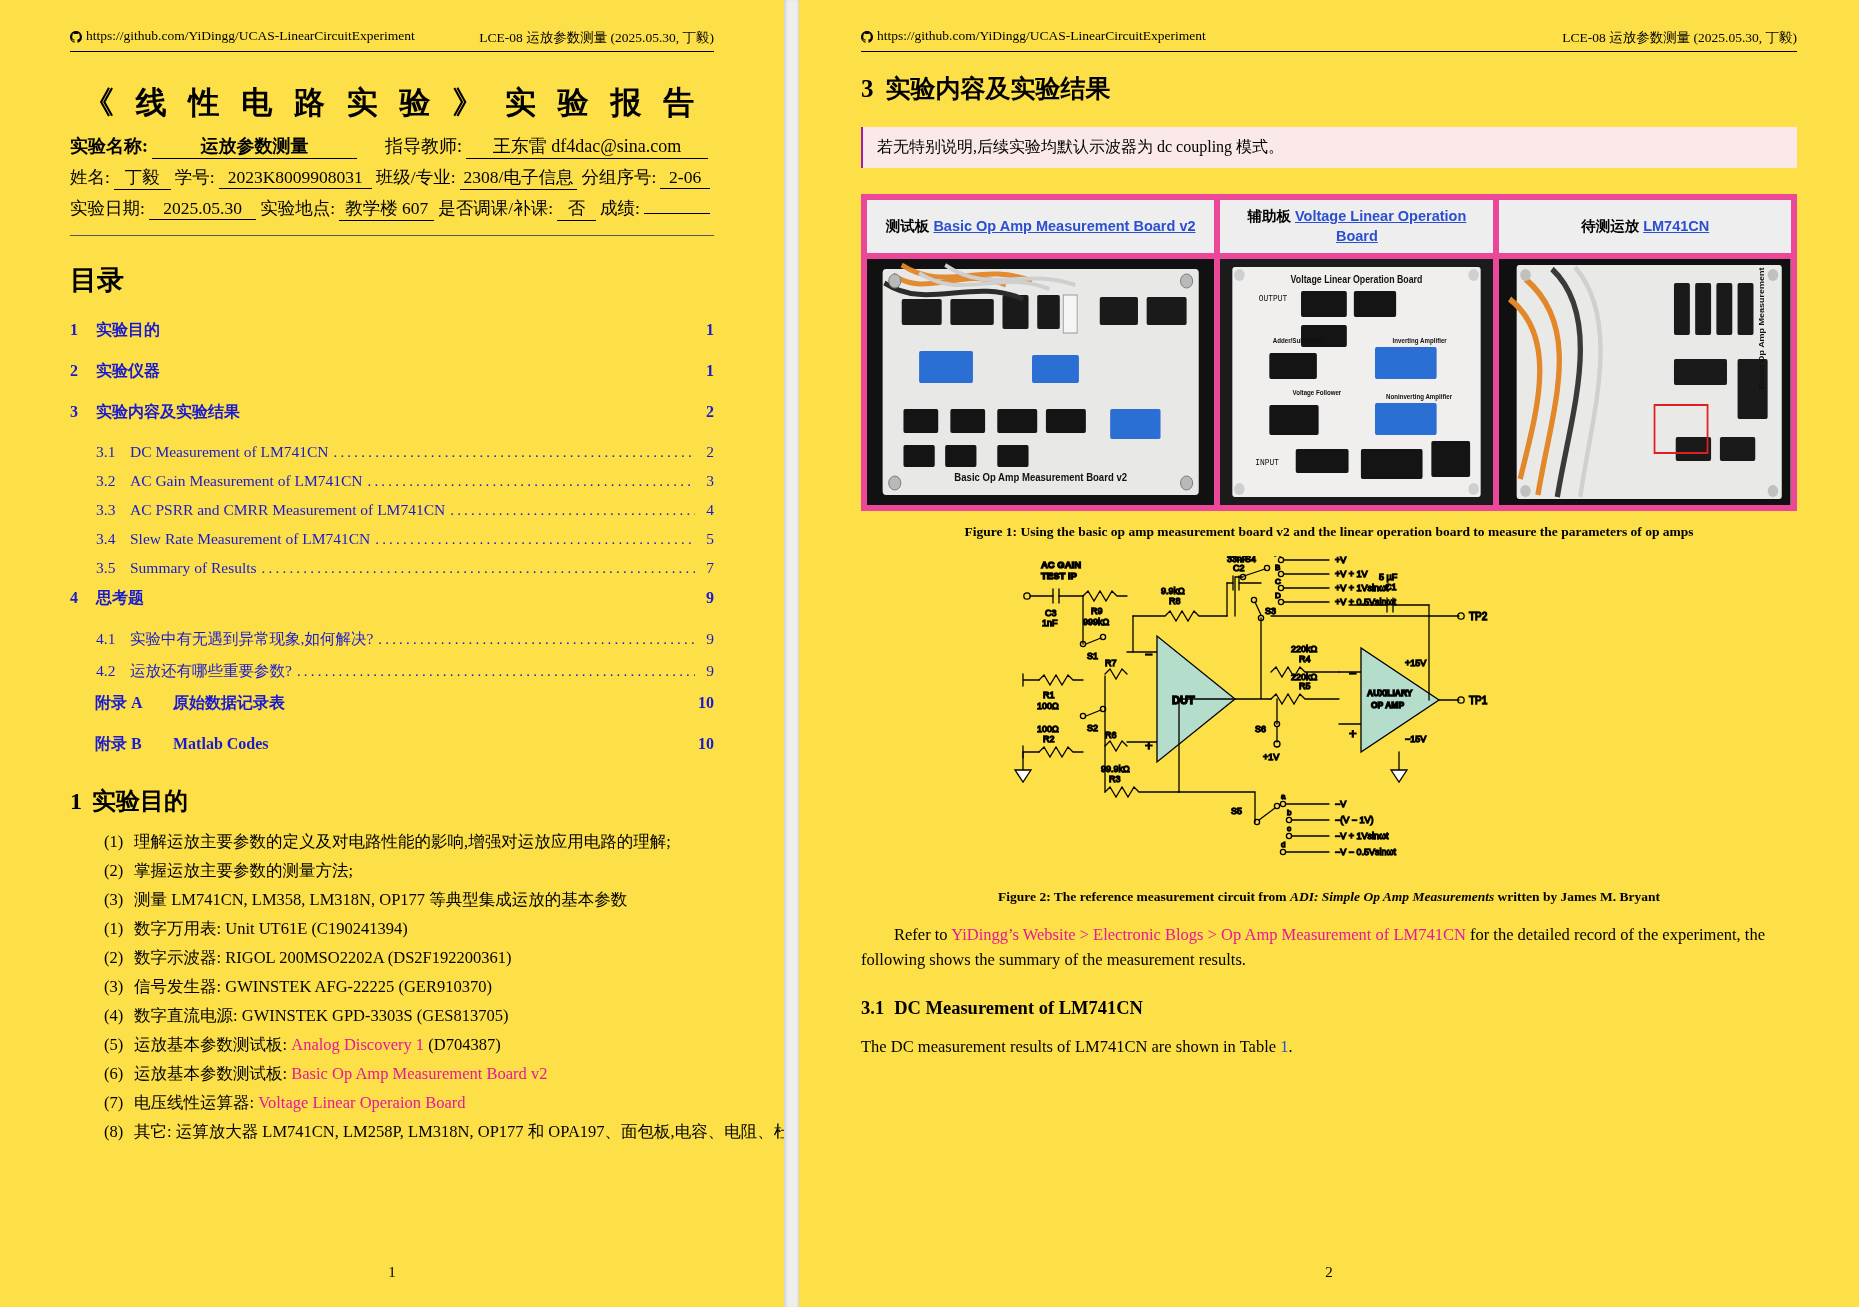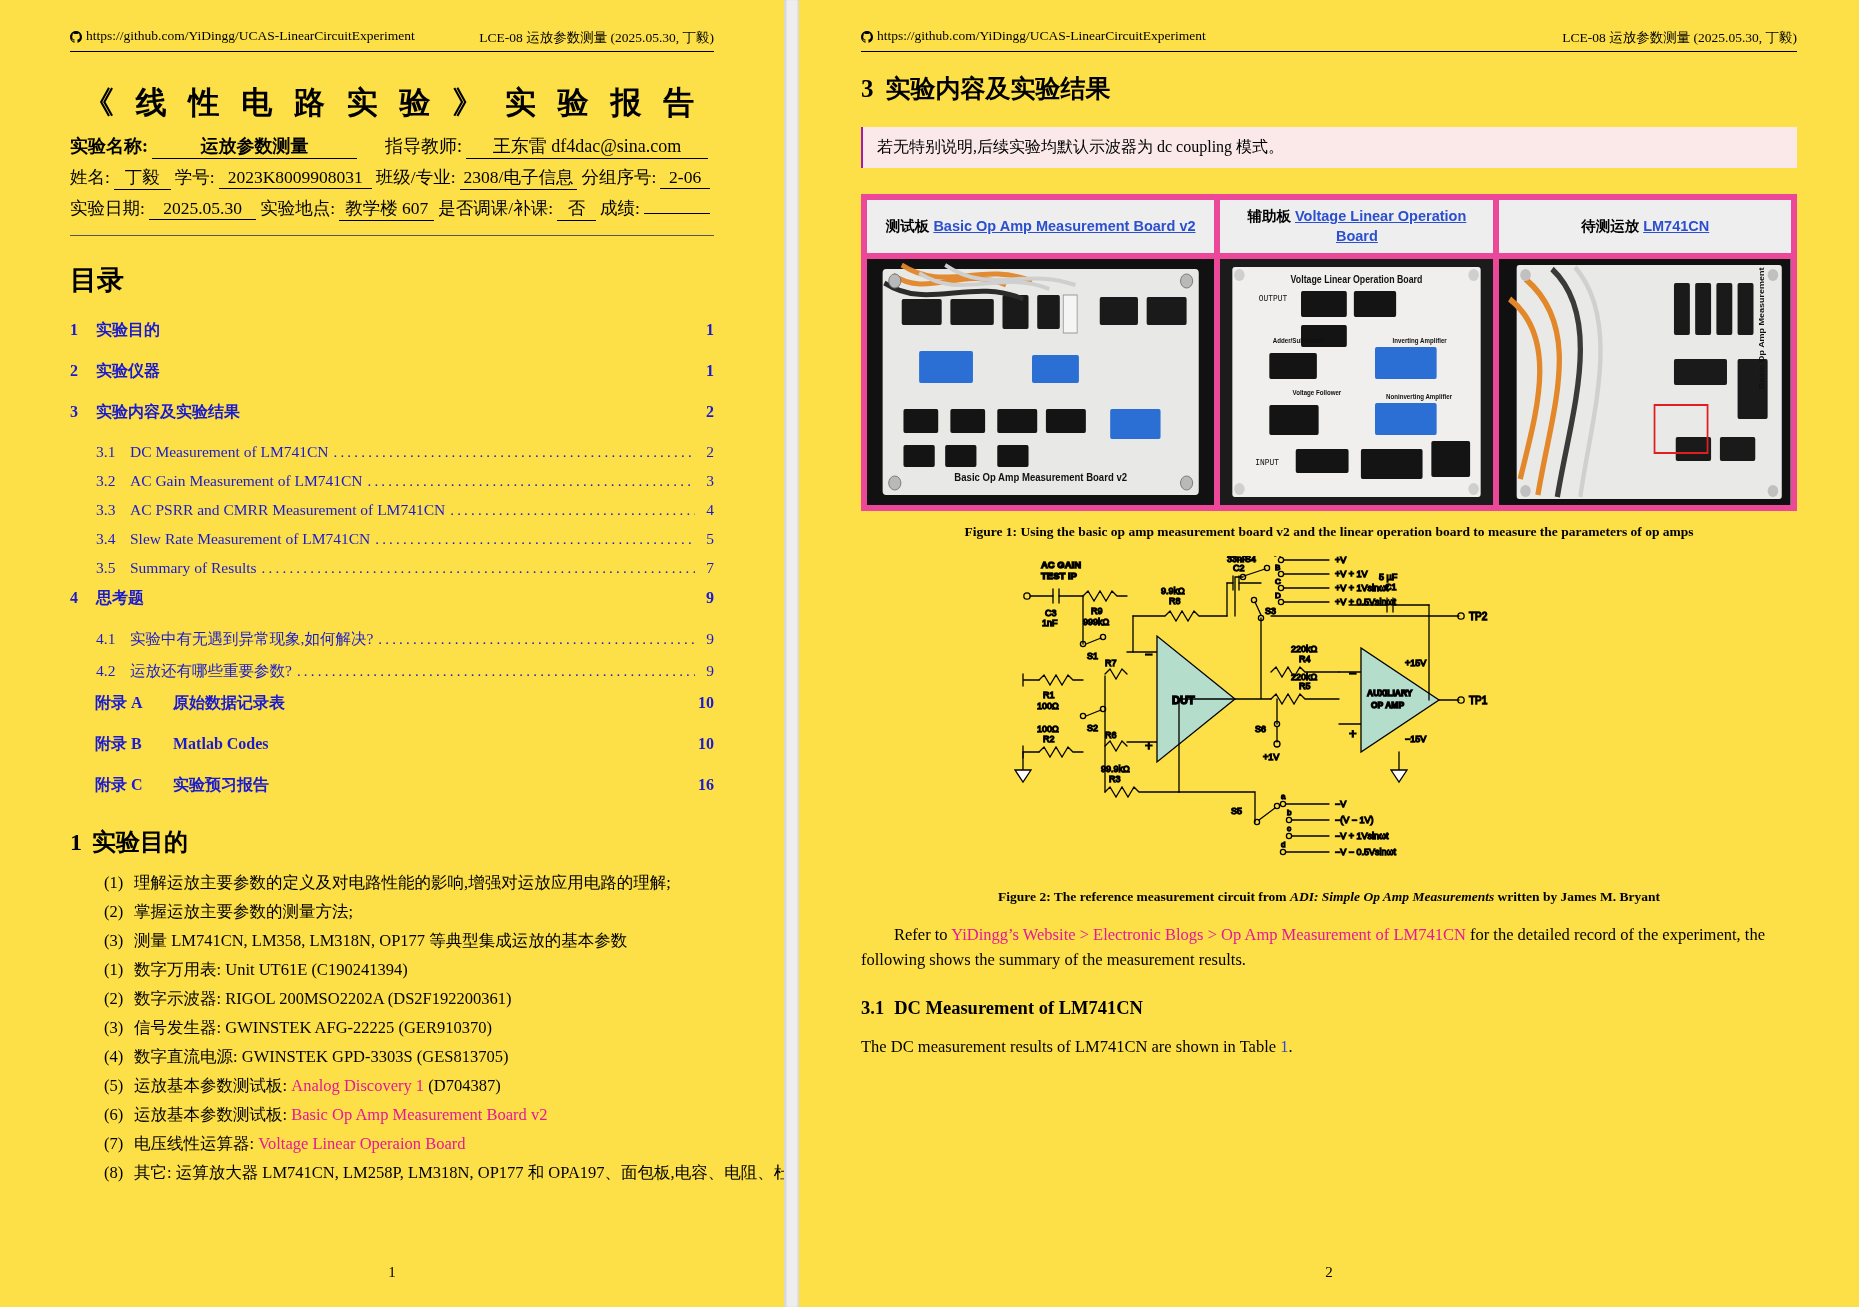--- a/index.html
+++ b/index.html
@@ -280,26 +280,20 @@
             <span class="num">附录 A</span>
             <span class="toc-txt">原始数据记录表</span>
             <span class="toc-dots"></span>
             <span class="toc-pg">10</span>
           </div>
           <div class="toc-line appx">
             <span class="num">附录 B</span>
             <span class="toc-txt">Matlab Codes</span>
             <span class="toc-dots"></span>
             <span class="toc-pg">10</span>
-          </div>
-          <div class="toc-line appx">
-            <span class="num">附录 C</span>
-            <span class="toc-txt">实验预习报告</span>
-            <span class="toc-dots"></span>
-            <span class="toc-pg">16</span>
           </div>
         </div>
 
       <h2 class="sec">
         <span class="sn">1</span><span>实验目的</span>
       </h2>
       <ul class="enum" id="sec1-list">
           <li>
             <span class="eidx">(1)</span>
             <span>理解运放主要参数的定义及对电路性能的影响,增强对运放应用电路的理解;</span>

